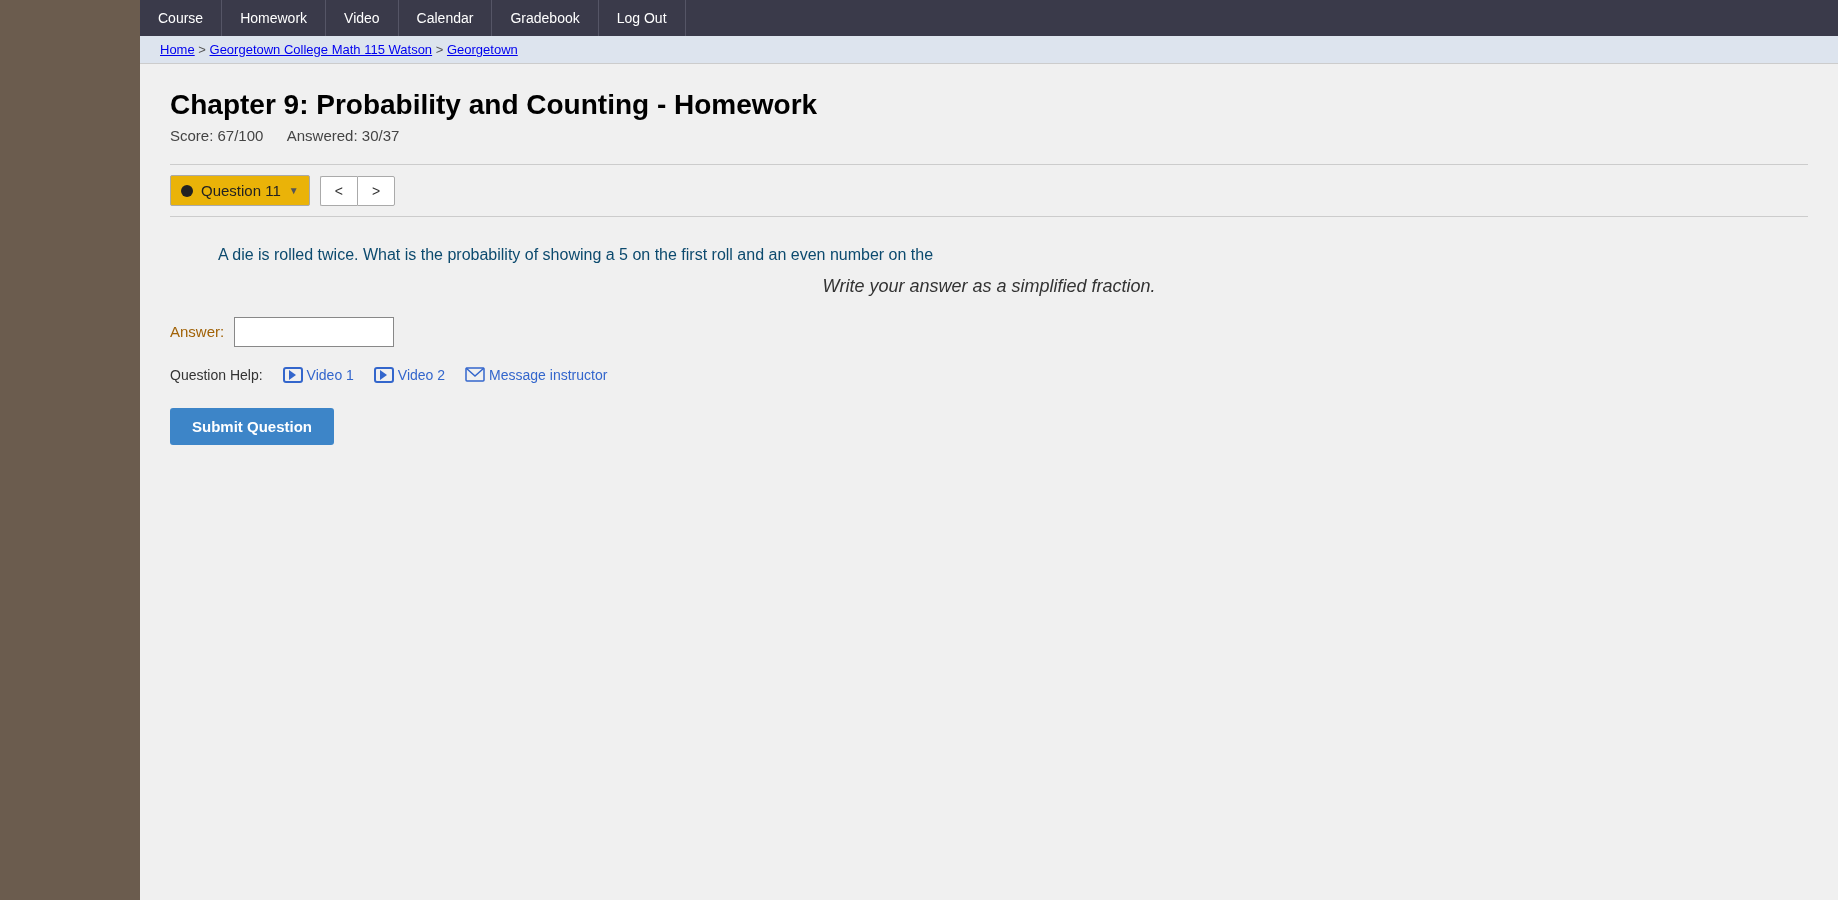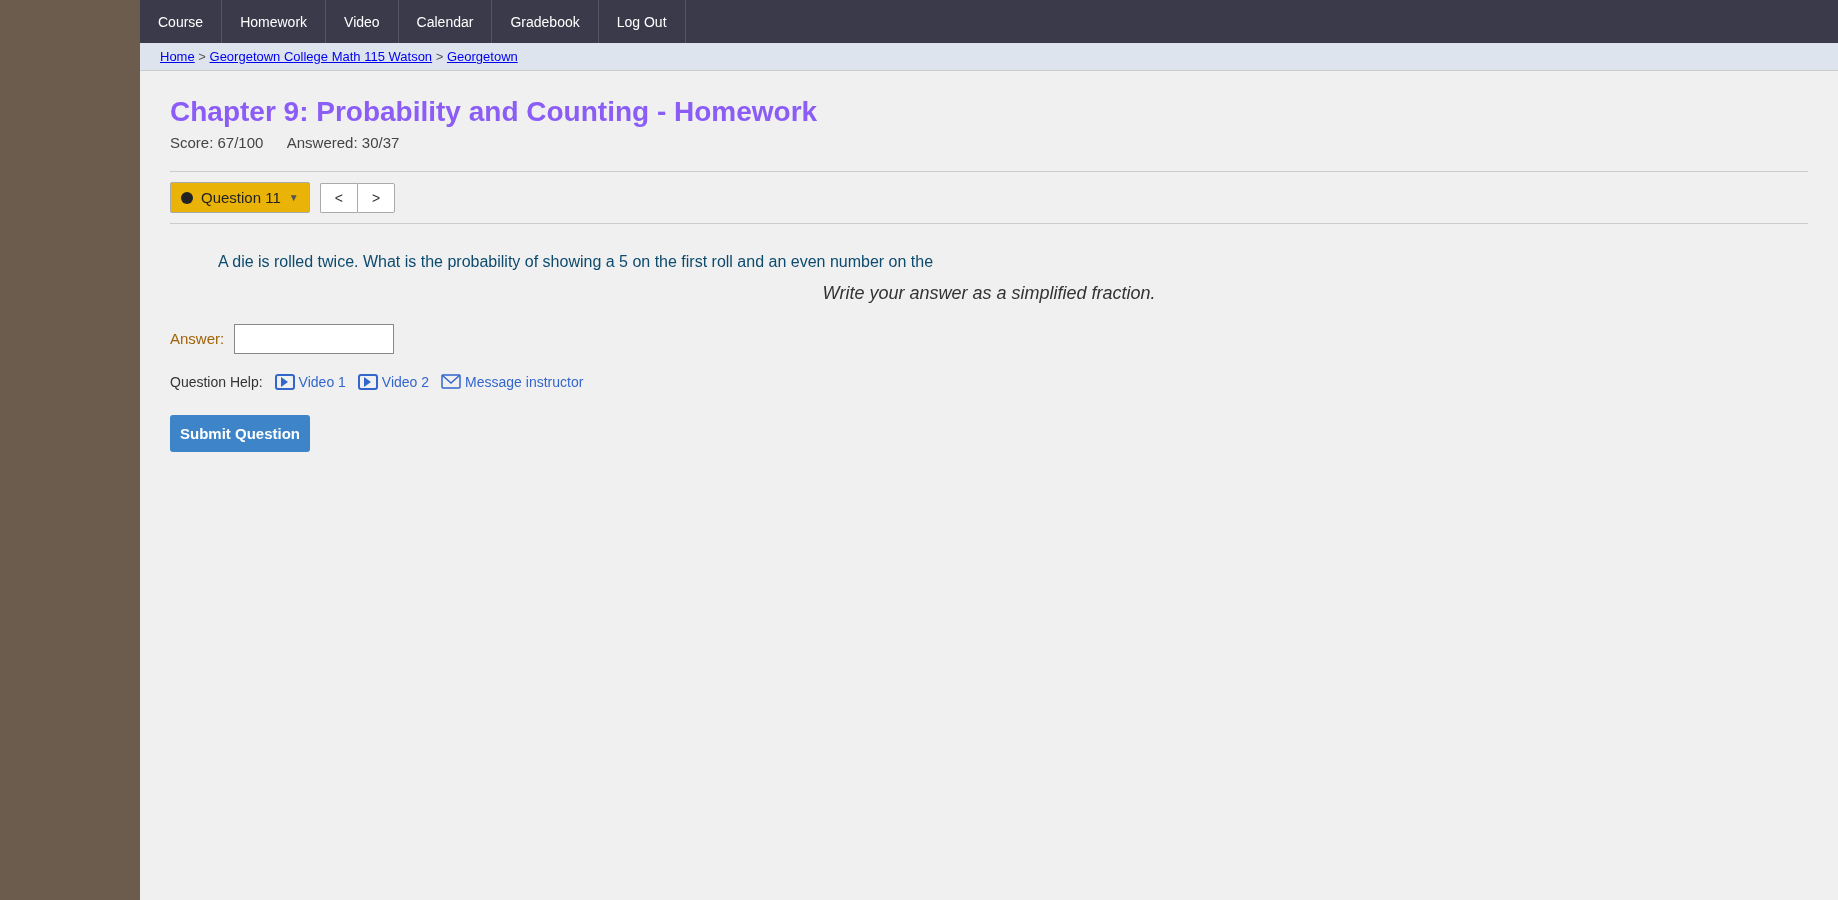--- a/index.html
+++ b/index.html
@@ -28,21 +28,21 @@
       background-color: #e8e8e8;
       display: flex;
       flex-direction: column;
     }
 
     
     .nav-bar {
       background-color: #3a3a4a;
       display: flex;
       align-items: stretch;
-      height: 43px;
+      height: 36px;
     }
 
     .nav-item {
       color: #ffffff;
       padding: 0 18px;
       display: flex;
       align-items: center;
       font-size: 14px;
       cursor: pointer;
       border-right: 1px solid #555566;
@@ -65,21 +65,21 @@
     
     .content-area {
       background-color: #f0f0f0;
       flex: 1;
       padding: 25px 30px;
     }
 
     .page-title {
       font-size: 28px;
       font-weight: bold;
-      color: #8b5cf6;
+      color: #000000;
       margin-bottom: 6px;
     }
 
     .score-info {
       font-size: 15px;
       color: #444;
       margin-bottom: 20px;
     }
 
     .score-info span {
@@ -189,21 +189,21 @@
       outline: none;
     }
 
     
     .question-help {
       display: flex;
       align-items: center;
       margin-bottom: 25px;
       font-size: 14px;
       color: #333;
-      gap: 12px;
+      gap: 20px;
     }
 
     .help-link {
       color: #3366cc;
       text-decoration: none;
       display: flex;
       align-items: center;
       gap: 4px;
       cursor: pointer;
     }
@@ -233,21 +233,21 @@
       justify-content: center;
       width: 20px;
       height: 15px;
     }
 
     
     .submit-btn {
       background-color: #3d85c8;
       color: #fff;
       border: none;
-      padding: 10px 10px;
+      padding: 10px 22px;
       font-size: 15px;
       font-weight: bold;
       cursor: pointer;
       border-radius: 3px;
     }
   </style>
 </head>
 <body>
 
 <div class="left-sidebar"></div>

